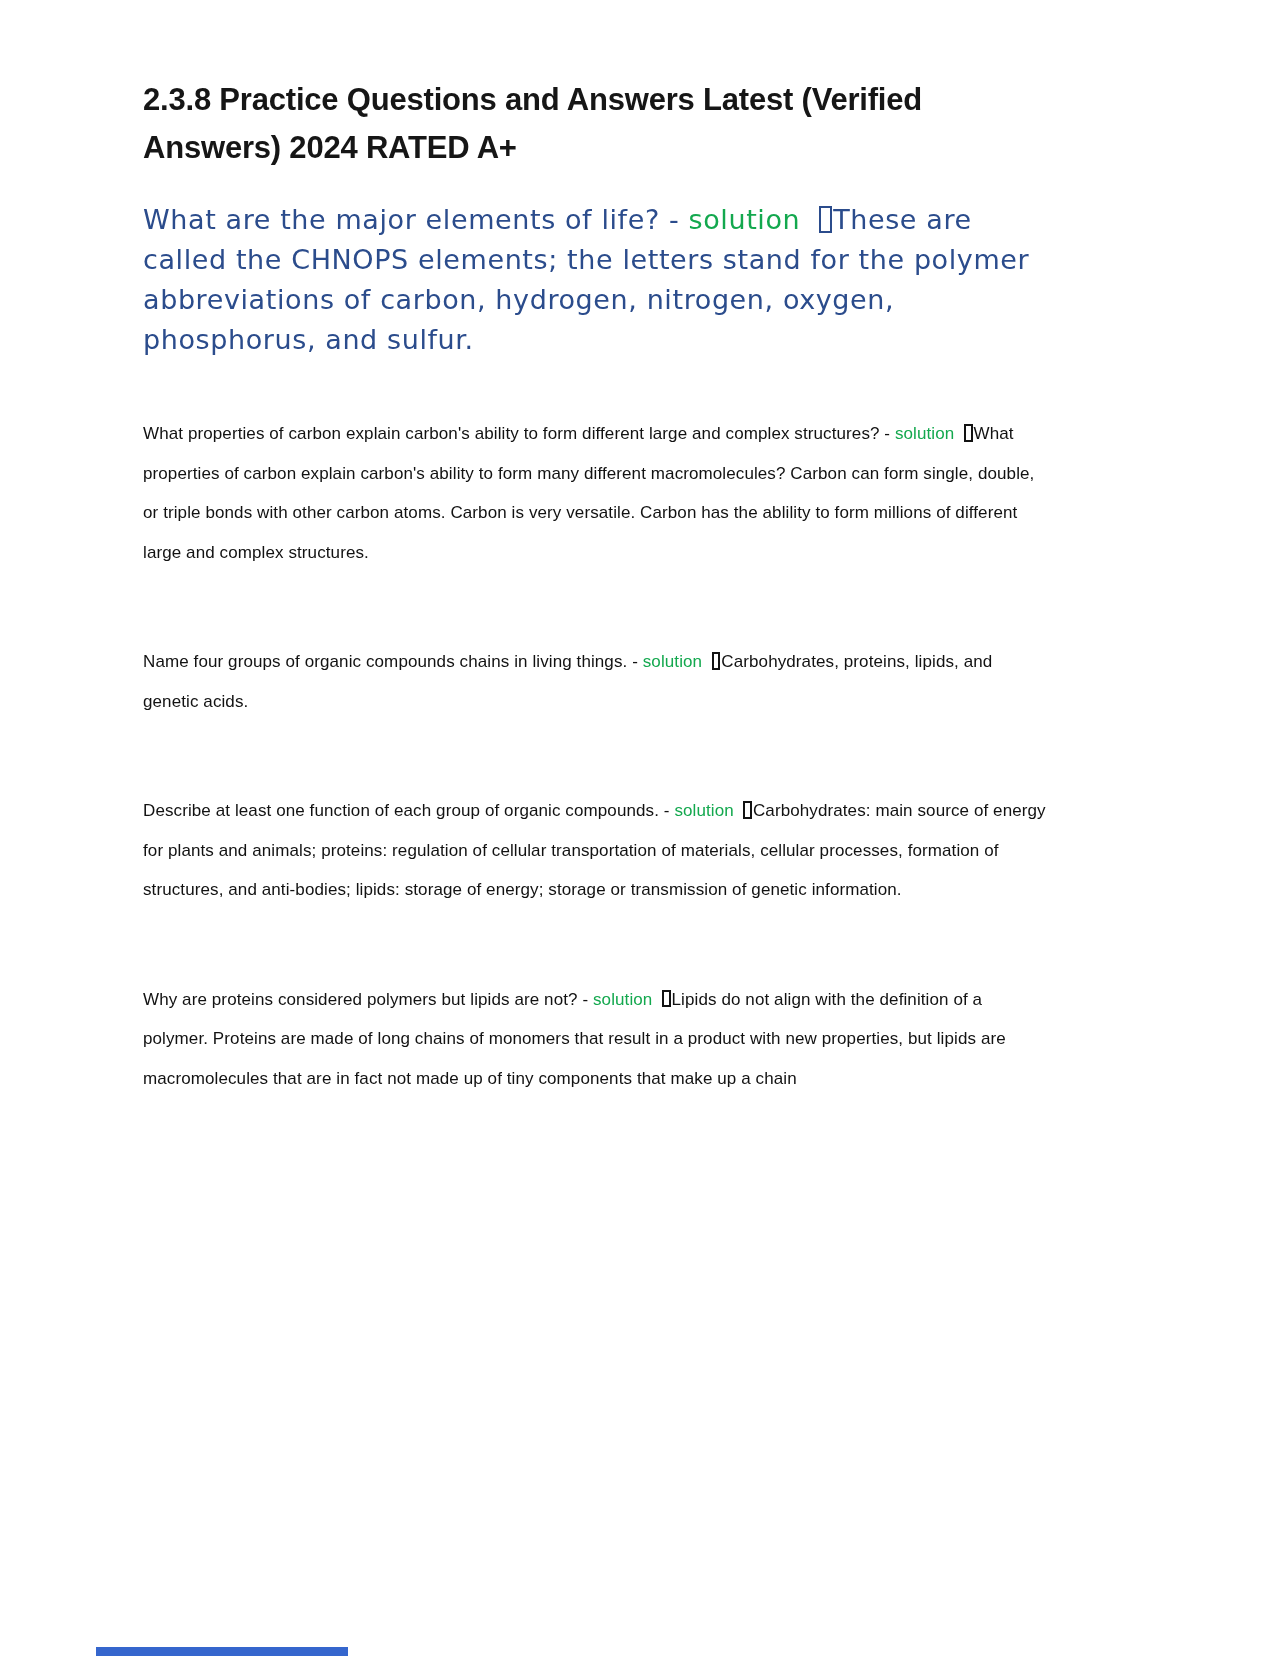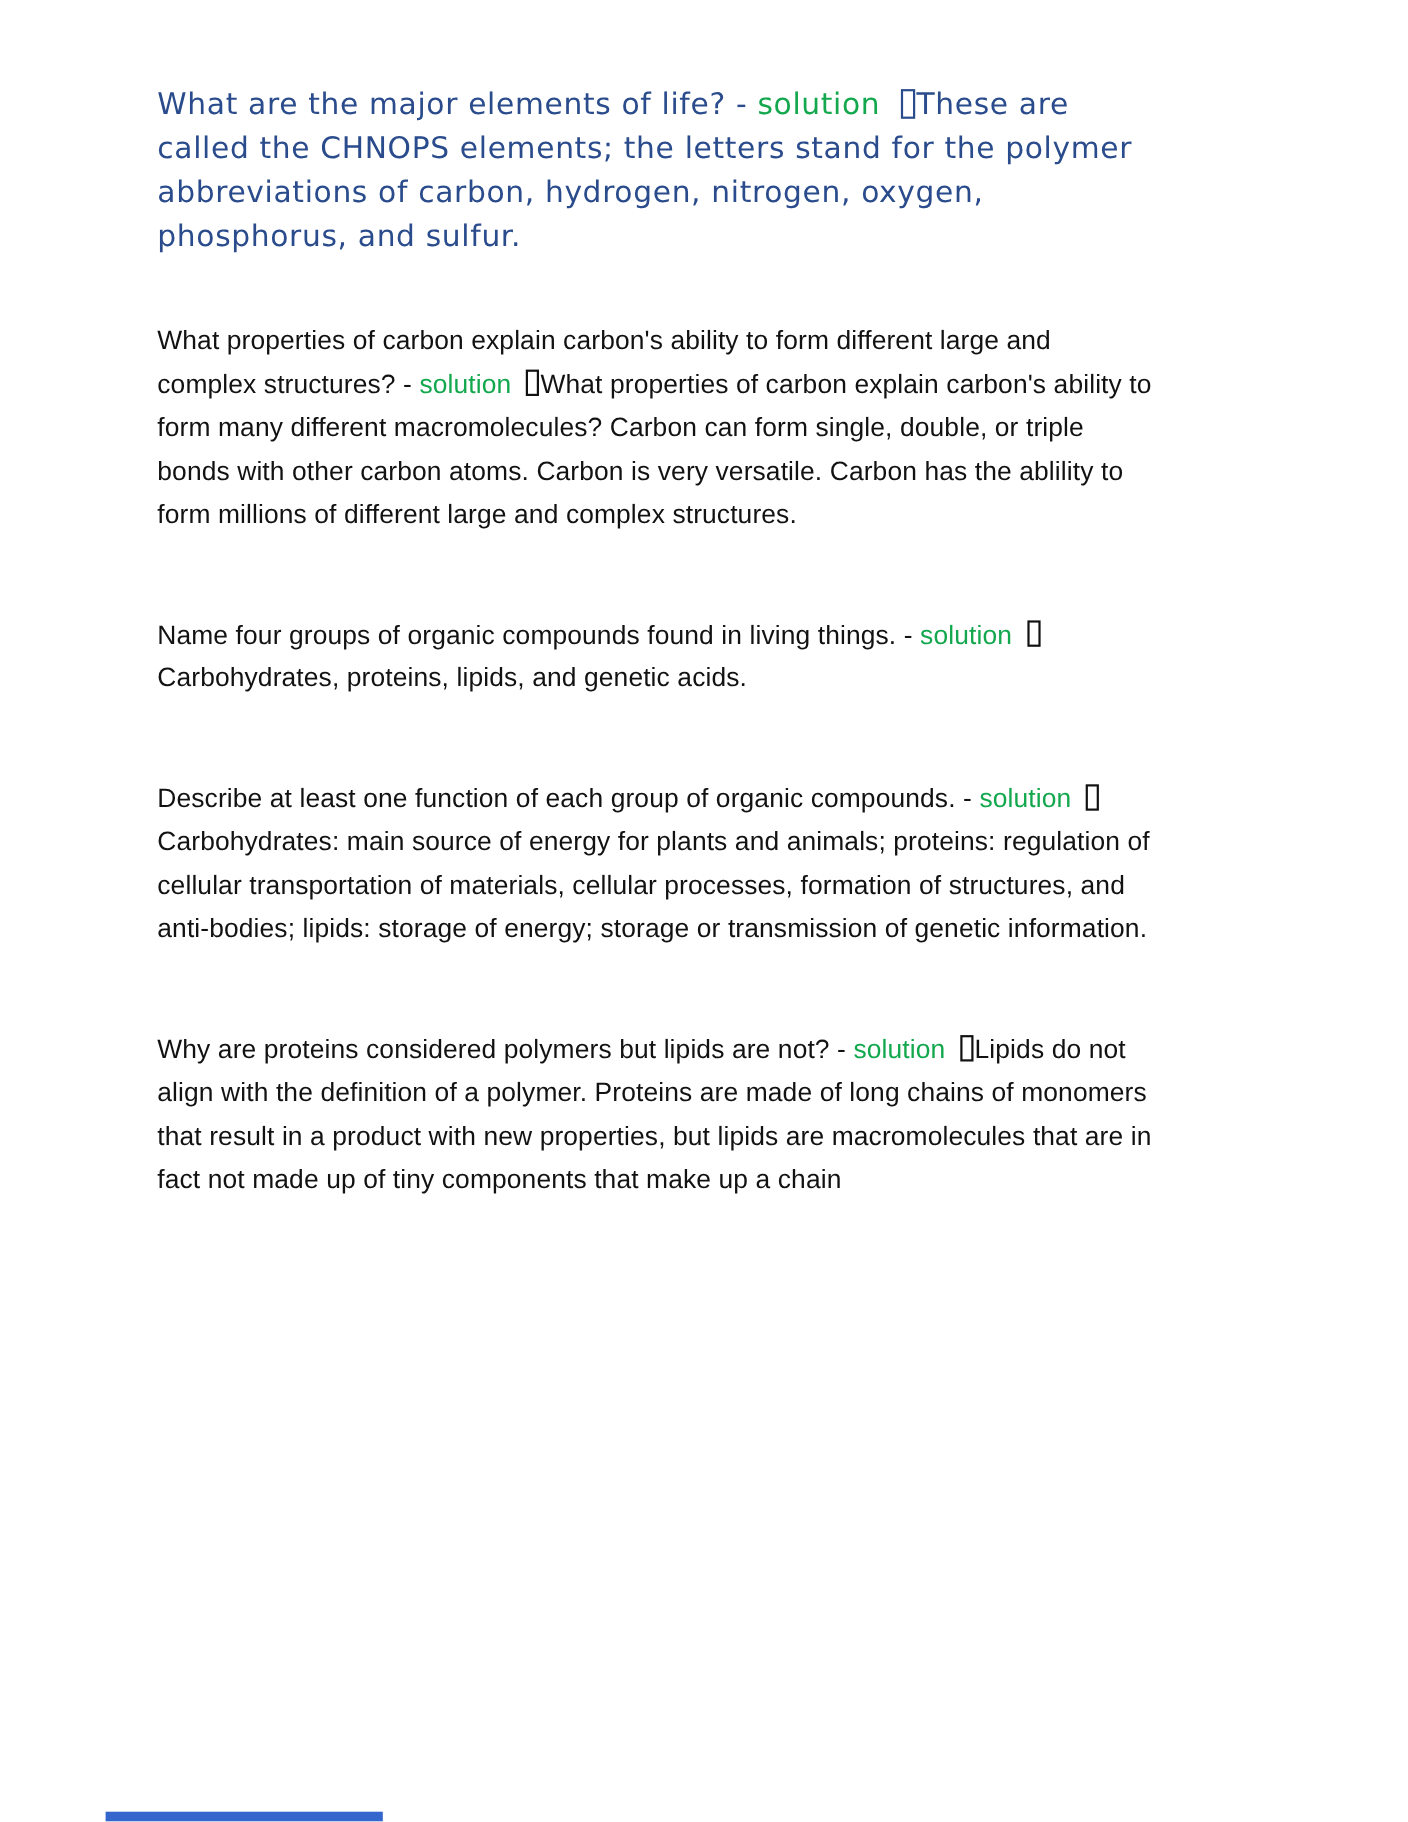--- a/index.html
+++ b/index.html
@@ -37,21 +37,21 @@
   p.qa.blue{
     font-family:"DejaVu Sans",sans-serif;
     font-size:27px;
     line-height:40px;
     letter-spacing:0.6px;
     color:var(--blue);
     margin-bottom:54px;
   }
   p.qa.dark{
     font-family:"Liberation Sans",sans-serif;
-    font-size:24px;
+    font-size:17px;
     line-height:39.5px;
     letter-spacing:0.1px;
     color:var(--ink);
   }
   .run.solution{
     color:var(--green);
     font-weight:400;
   }
   .tofu{
     display:inline-block;
@@ -68,23 +68,24 @@
     bottom:0;
     width:252px;
     height:9px;
     background:var(--bar-blue);
   }
 </style>
 </head>
 <body>
 
 <div class="page">
+  <h1 class="doc-title">2.3.8 Practice Questions and Answers Latest (Verified Answers) 2024 RATED A+</h1>
 
   <div>
       <p class="qa blue"><span class="run question">What are the major elements of life? - </span><span class="run solution">solution</span><span class="run gap">  </span><span class="tofu"></span><span class="run answer">These are called the CHNOPS elements; the letters stand for the polymer abbreviations of carbon, hydrogen, nitrogen, oxygen, phosphorus, and sulfur.</span></p>
       <p class="qa dark"><span class="run question">What properties of carbon explain carbon's ability to form different large and complex structures? - </span><span class="run solution">solution</span><span class="run gap">  </span><span class="tofu"></span><span class="run answer">What properties of carbon explain carbon's ability to form many different macromolecules? Carbon can form single, double, or triple bonds with other carbon atoms. Carbon is very versatile. Carbon has the ablility to form millions of different large and complex structures.</span></p>
-      <p class="qa dark"><span class="run question">Name four groups of organic compounds found in living things. - </span><span class="run solution">solution</span><span class="run gap">  </span><span class="tofu"></span><span class="run answer">Carbohydrates, proteins, lipids, and genetic acids.</span></p>
+      <p class="qa dark"><span class="run question">Name four groups of organic compounds chains in living things. - </span><span class="run solution">solution</span><span class="run gap">  </span><span class="tofu"></span><span class="run answer">Carbohydrates, proteins, lipids, and genetic acids.</span></p>
       <p class="qa dark"><span class="run question">Describe at least one function of each group of organic compounds. - </span><span class="run solution">solution</span><span class="run gap">  </span><span class="tofu"></span><span class="run answer">Carbohydrates: main source of energy for plants and animals; proteins: regulation of cellular transportation of materials, cellular processes, formation of structures, and anti-bodies; lipids: storage of energy; storage or transmission of genetic information.</span></p>
       <p class="qa dark"><span class="run question">Why are proteins considered polymers but lipids are not? - </span><span class="run solution">solution</span><span class="run gap">  </span><span class="tofu"></span><span class="run answer">Lipids do not align with the definition of a polymer. Proteins are made of long chains of monomers that result in a product with new properties, but lipids are macromolecules that are in fact not made up of tiny components that make up a chain</span></p>
     </div>
 </div>
 
 <div class="partial-bar"></div>
 
 </body></html>

